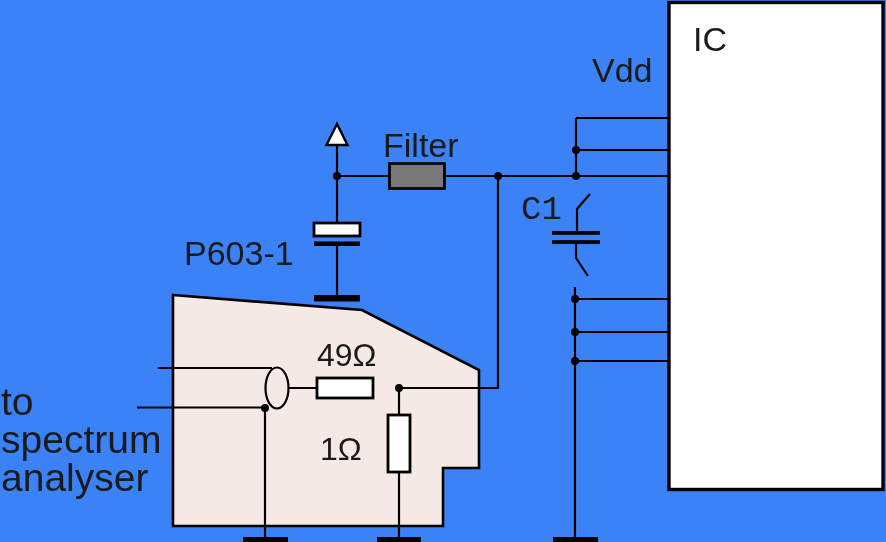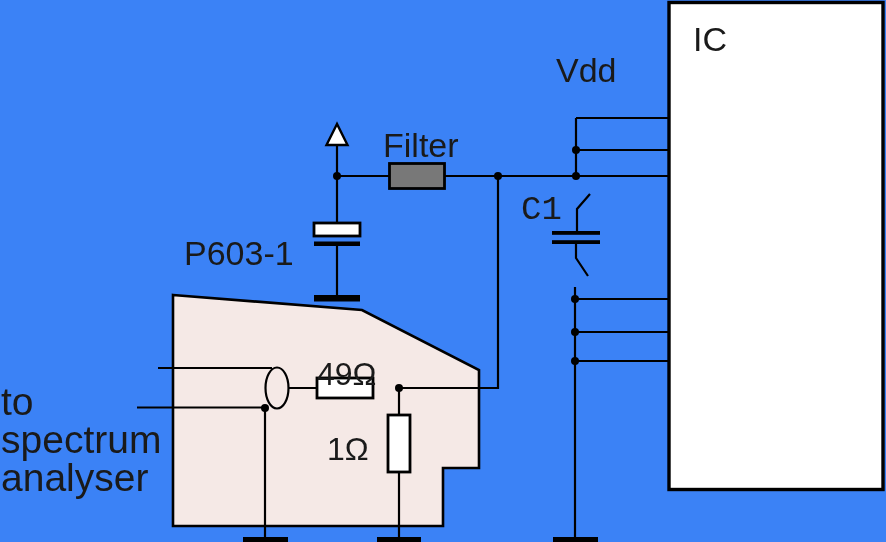--- a/index.html
+++ b/index.html
@@ -92,26 +92,26 @@
     <circle cx="575" cy="299" r="4" fill="#000"></circle>
     <circle cx="575" cy="332" r="4" fill="#000"></circle>
     <circle cx="575" cy="361" r="4" fill="#000"></circle>
     <circle cx="399" cy="388" r="4" fill="#000"></circle>
     <circle cx="265" cy="408" r="4" fill="#000"></circle>
 
     <rect x="669" y="2.5" width="214" height="487" stroke="#000" stroke-width="3.4" fill="#ffffff"></rect>
   </svg>
 
   <div class="lbl lbl-big" style="left:693px;top:22px;">IC</div>
-  <div class="lbl lbl-big" style="left:556px;top:53px;">Vdd</div>
+  <div class="lbl lbl-big" style="left:592px;top:53px;">Vdd</div>
   <div class="lbl lbl-big" style="left:383px;top:116px;margin-top:12px;">Filter</div>
   <div class="lbl lbl-big" style="left:521px;top:193px;font-family:Liberation Mono, monospace;">C1</div>
   <div class="lbl lbl-big" style="left:172px;top:236px;margin-left:12px;">P603-1</div>
-  <div class="lbl lbl-val" style="left:317px;top:339px;margin-top:19px;">49Ω</div>
-  <div class="lbl lbl-val" style="left:327px;top:433px;">1Ω</div>
+  <div class="lbl lbl-val" style="left:317px;top:339px;">49Ω</div>
+  <div class="lbl lbl-val" style="left:320px;top:433px;">1Ω</div>
 
   <div class="lbl lbl-note" style="left:1px;top:383px;">
     <div>to</div>
     <div>spectrum</div>
     <div>analyser</div>
   </div>
 
 </div>
 
 </body></html>

